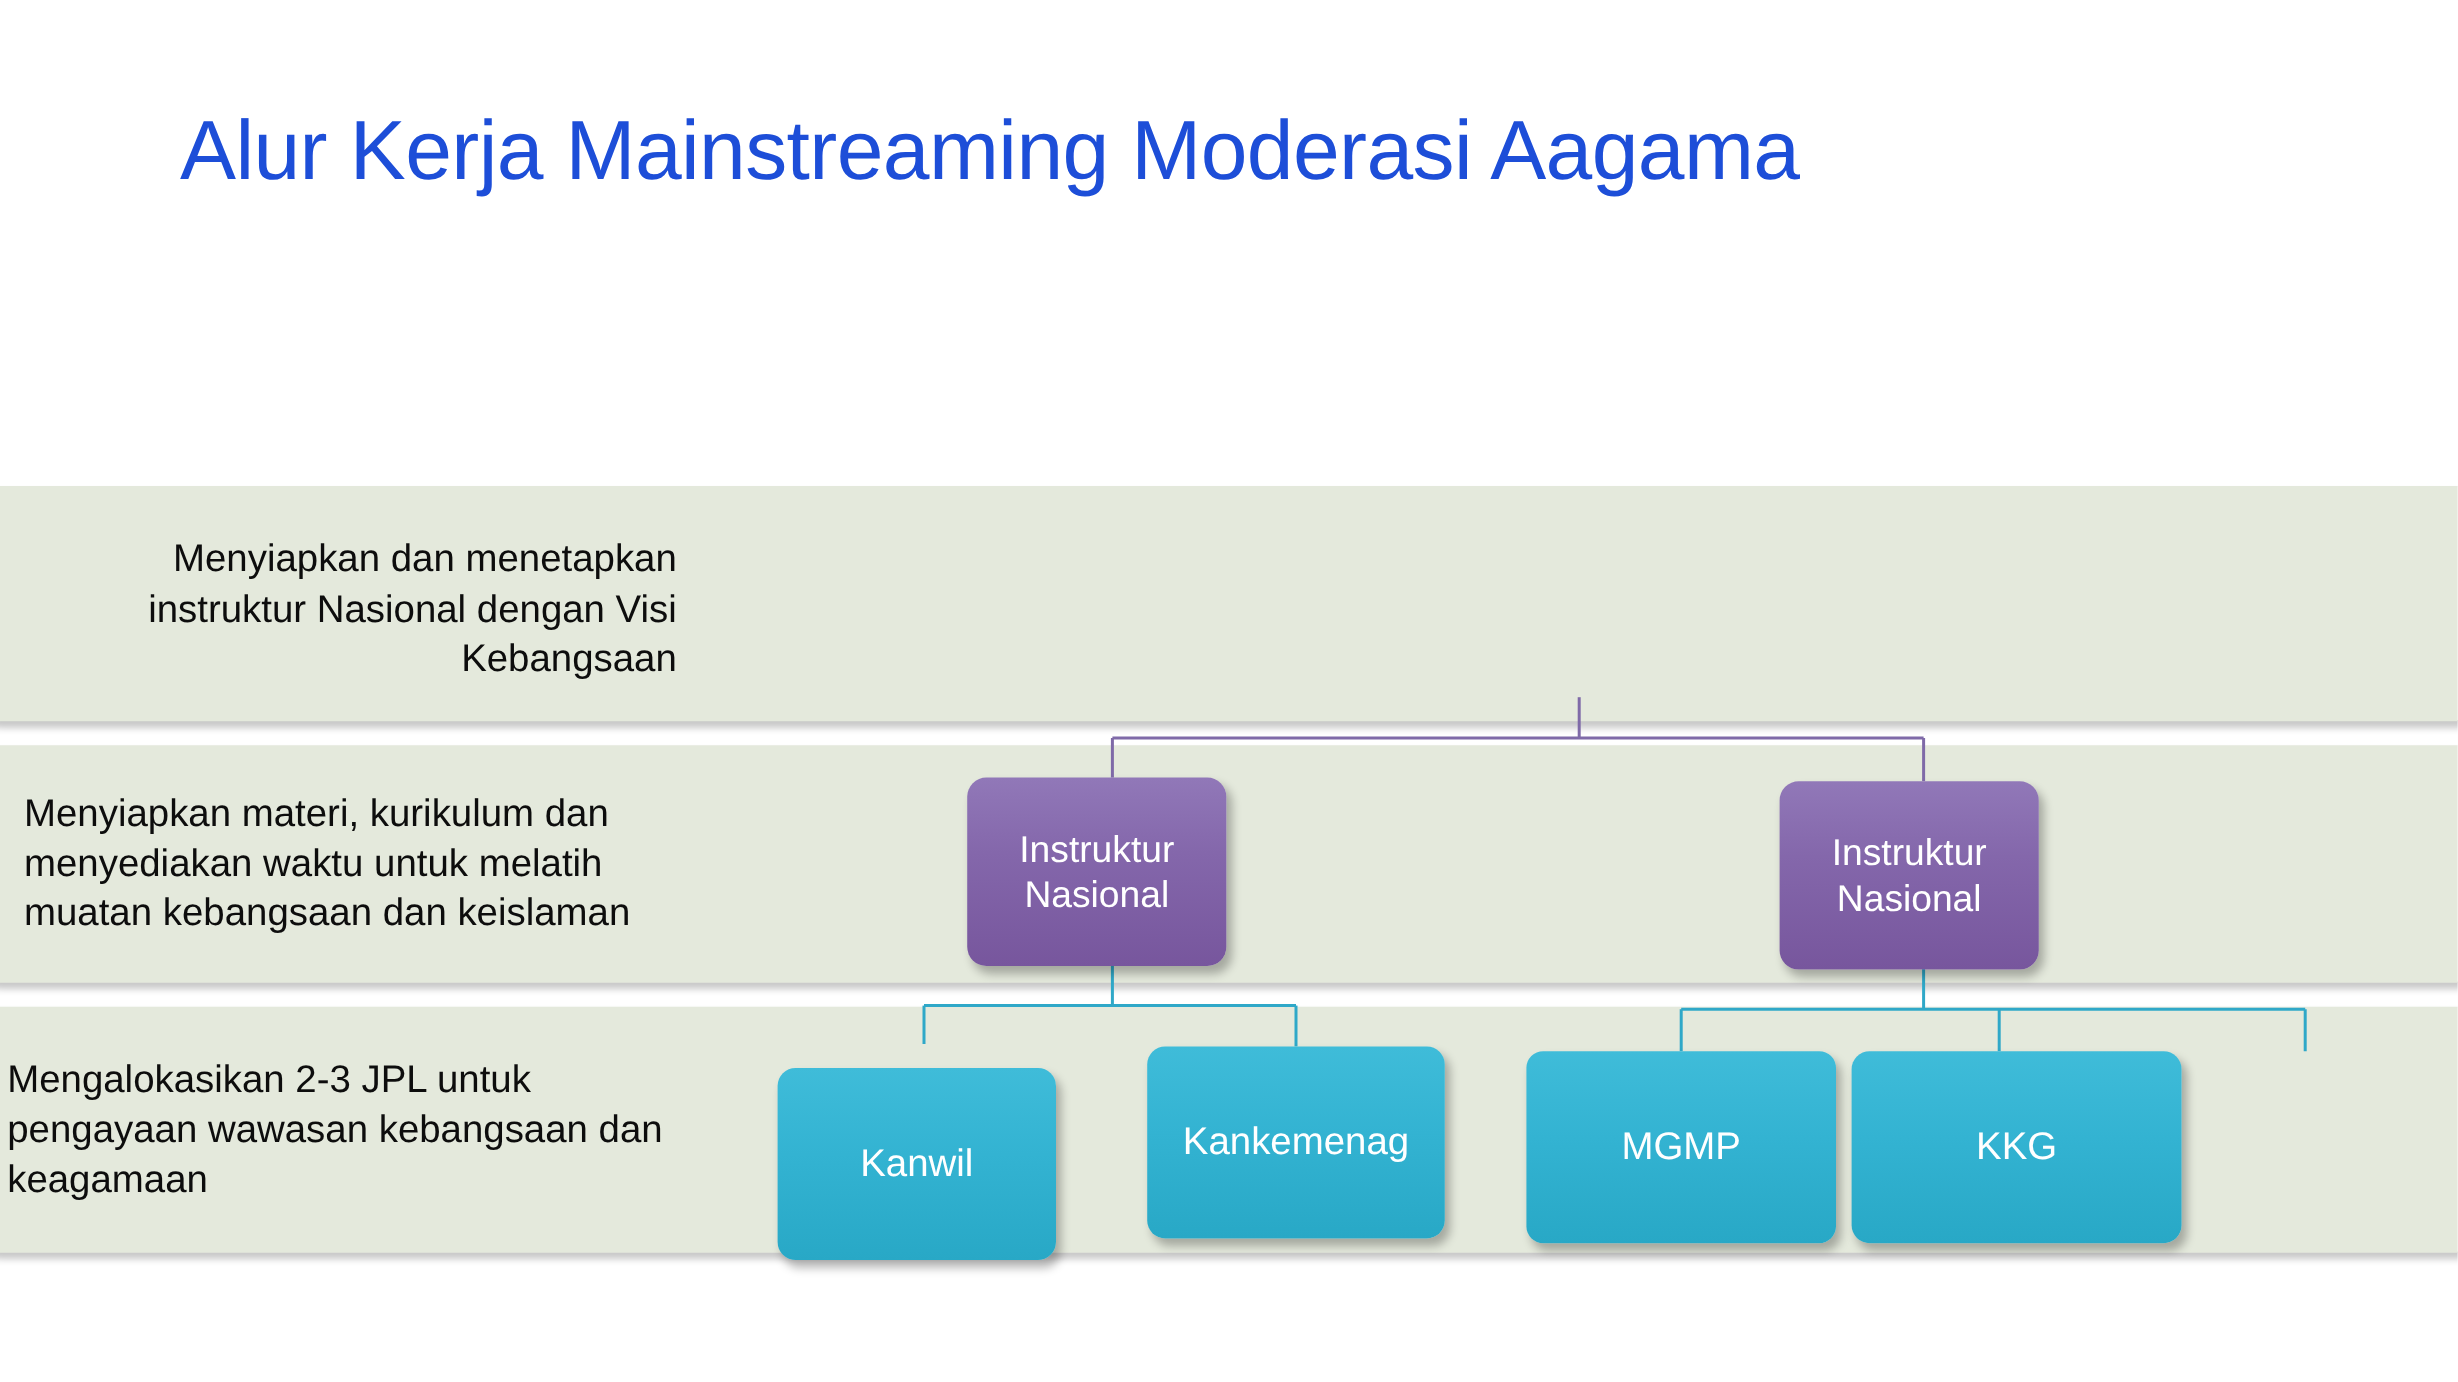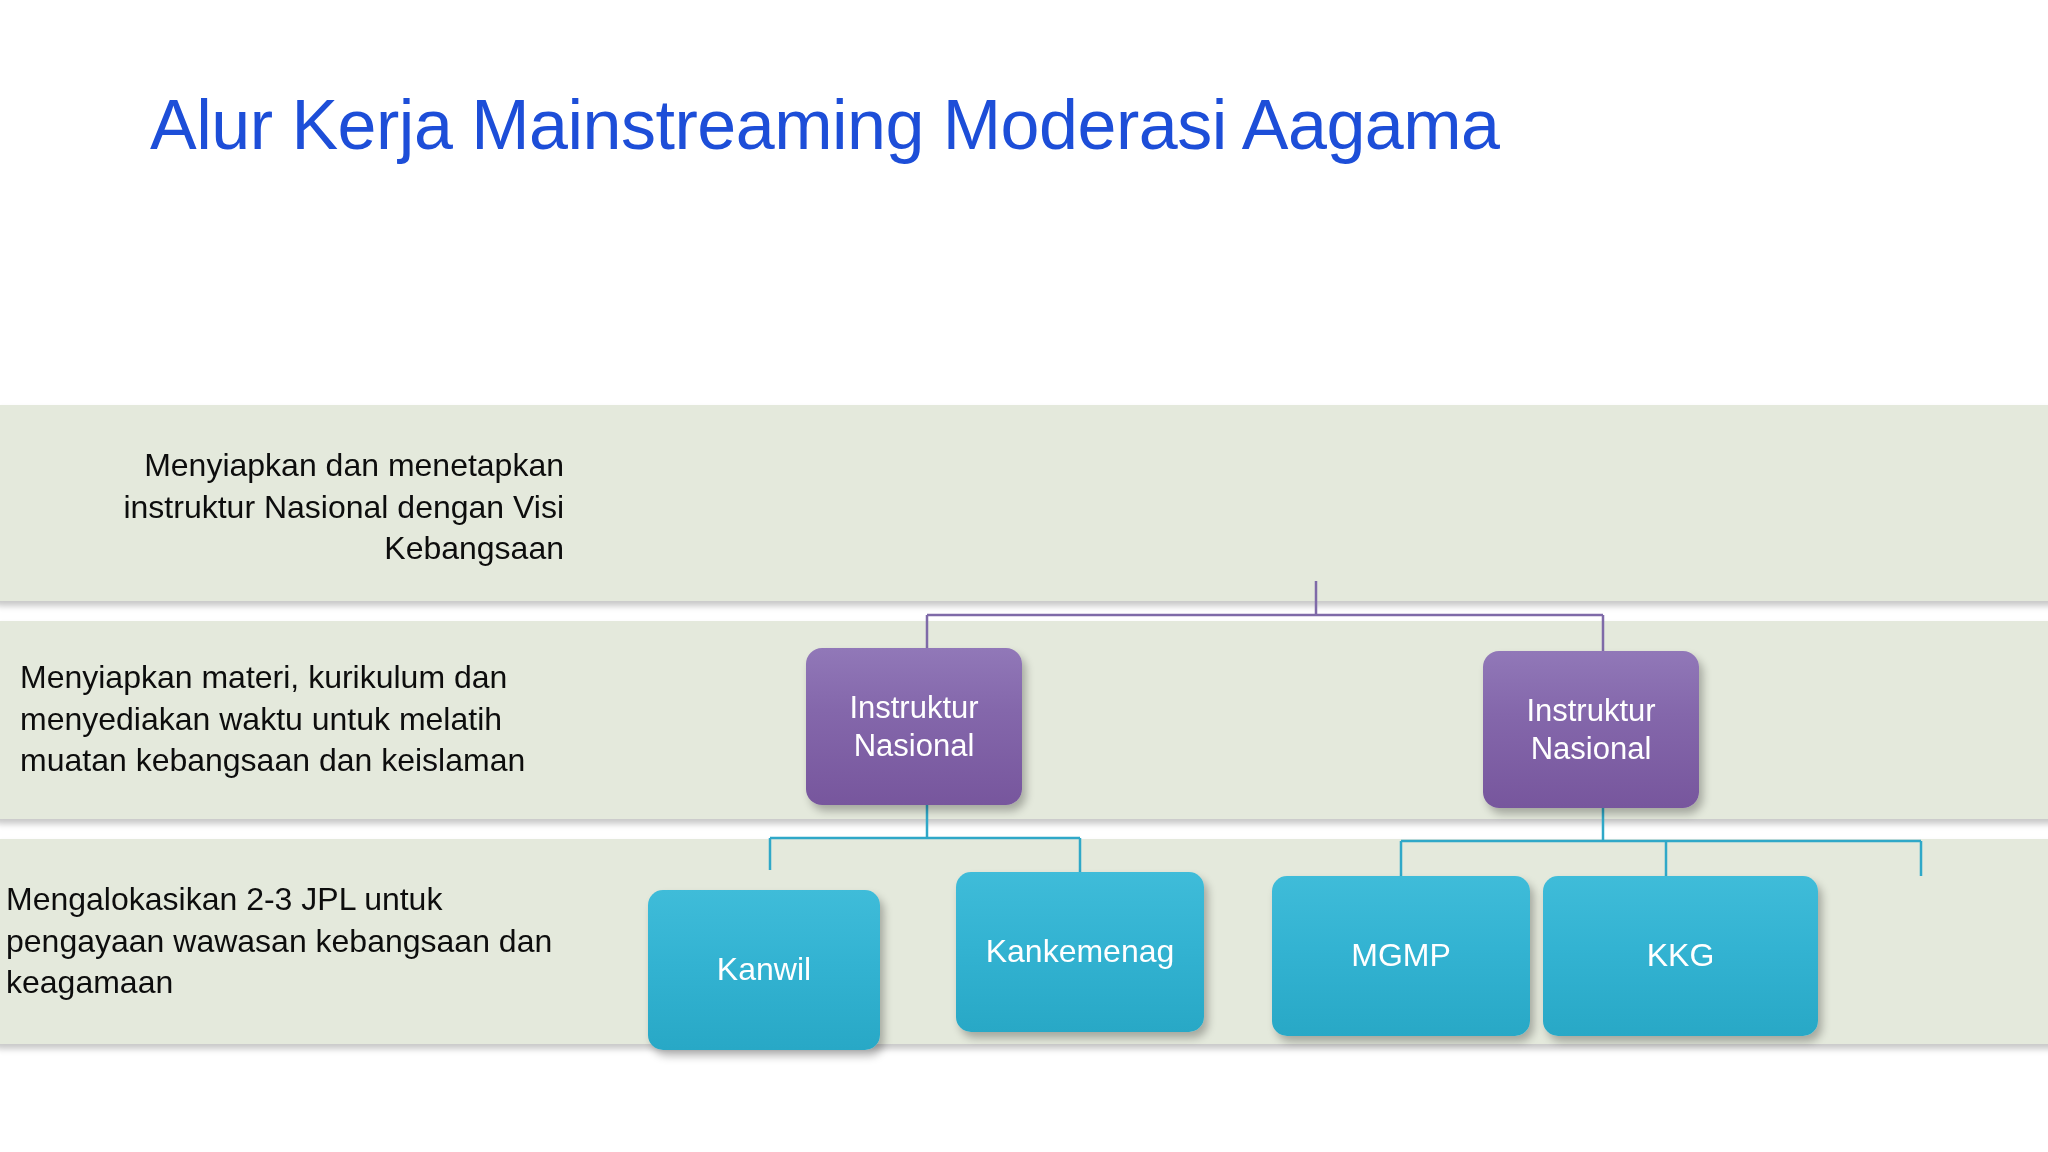--- a/index.html
+++ b/index.html
@@ -141,16 +141,16 @@
   </svg>
 
 
   <div class="node node-purple node-purple-left" style="white-space: pre-line;">Instruktur
 Nasional</div>
   <div class="node node-purple node-purple-right" style="white-space: pre-line;">Instruktur
 Nasional</div>
 
   <div class="node node-teal teal-1" style="white-space: pre-line;">Kanwil</div>
   <div class="node node-teal teal-2" style="white-space: pre-line;">Kankemenag</div>
-  <div class="node node-teal teal-3" style="white-space: pre-line;">MGMP</div>
+  <div class="node node-teal teal-3" style="white-space: pre-line; border-radius: 14px;">MGMP</div>
   <div class="node node-teal teal-4" style="white-space: pre-line;">KKG</div>
 
 </div>
 
 </body></html>

